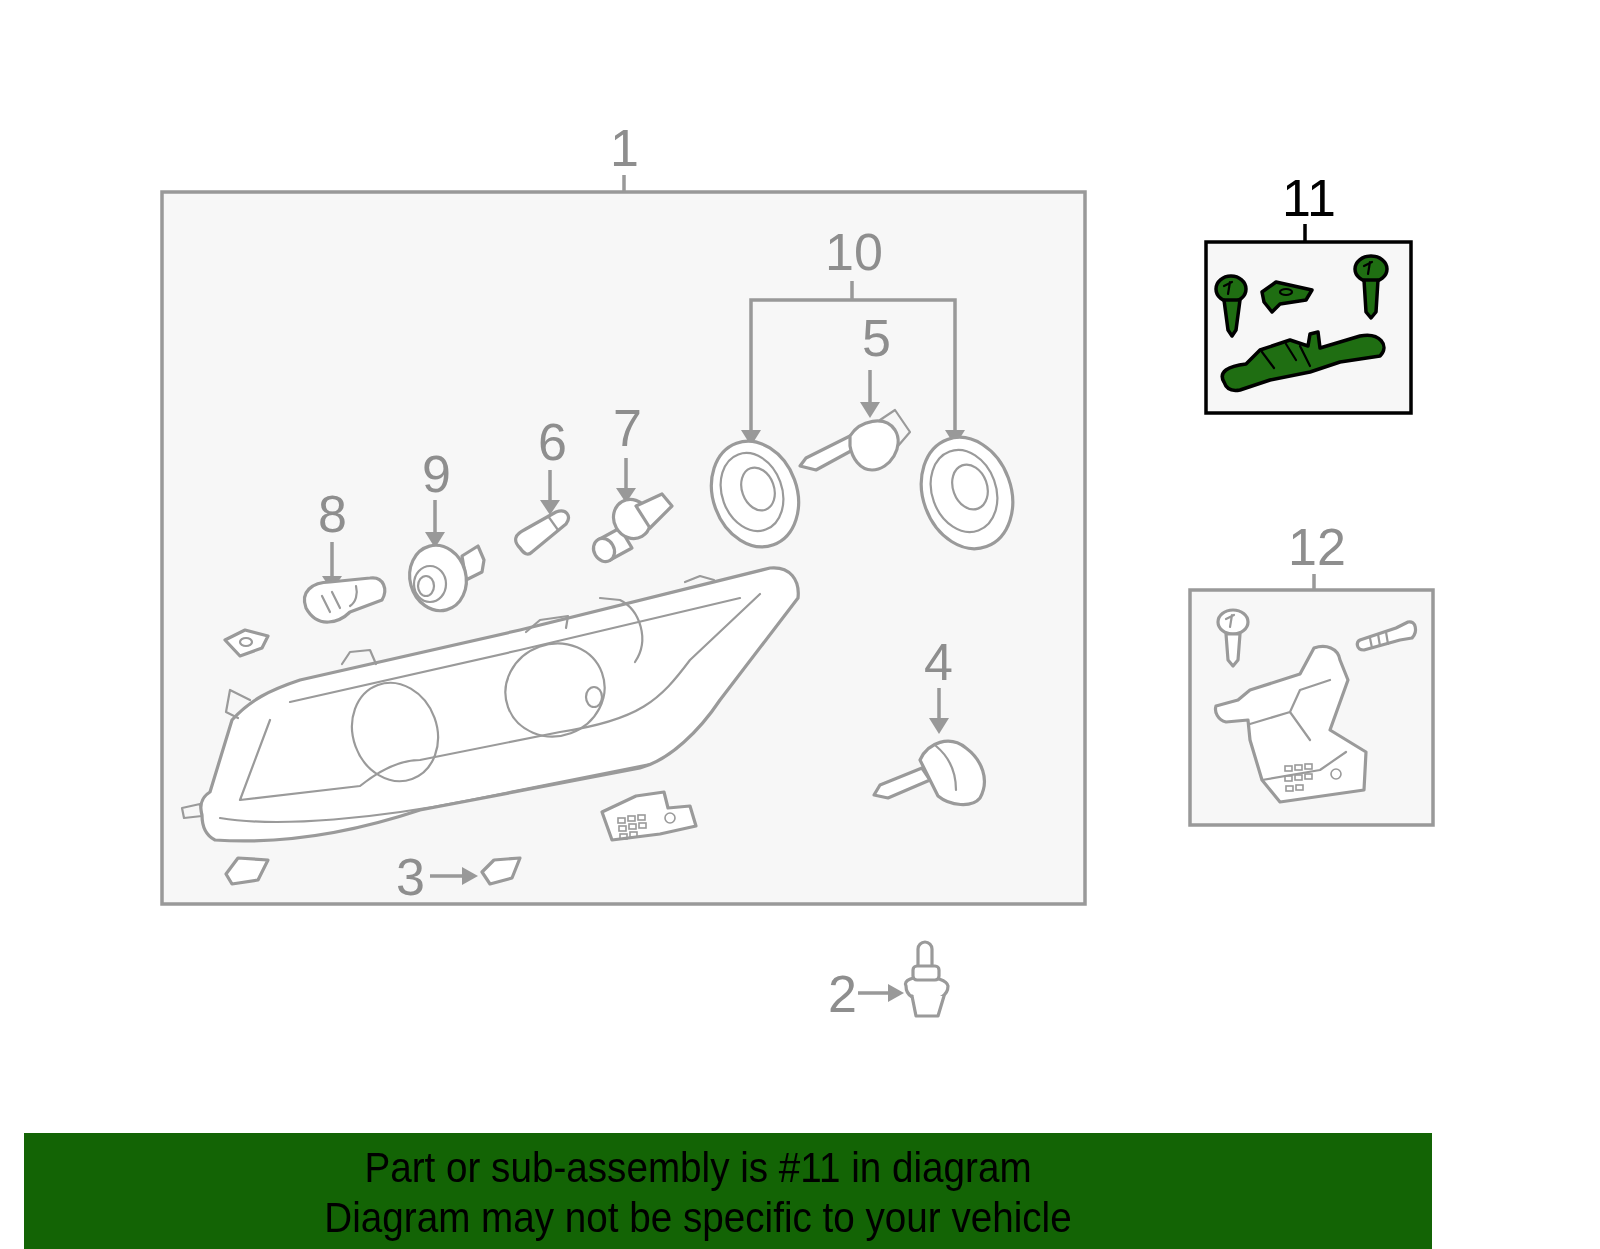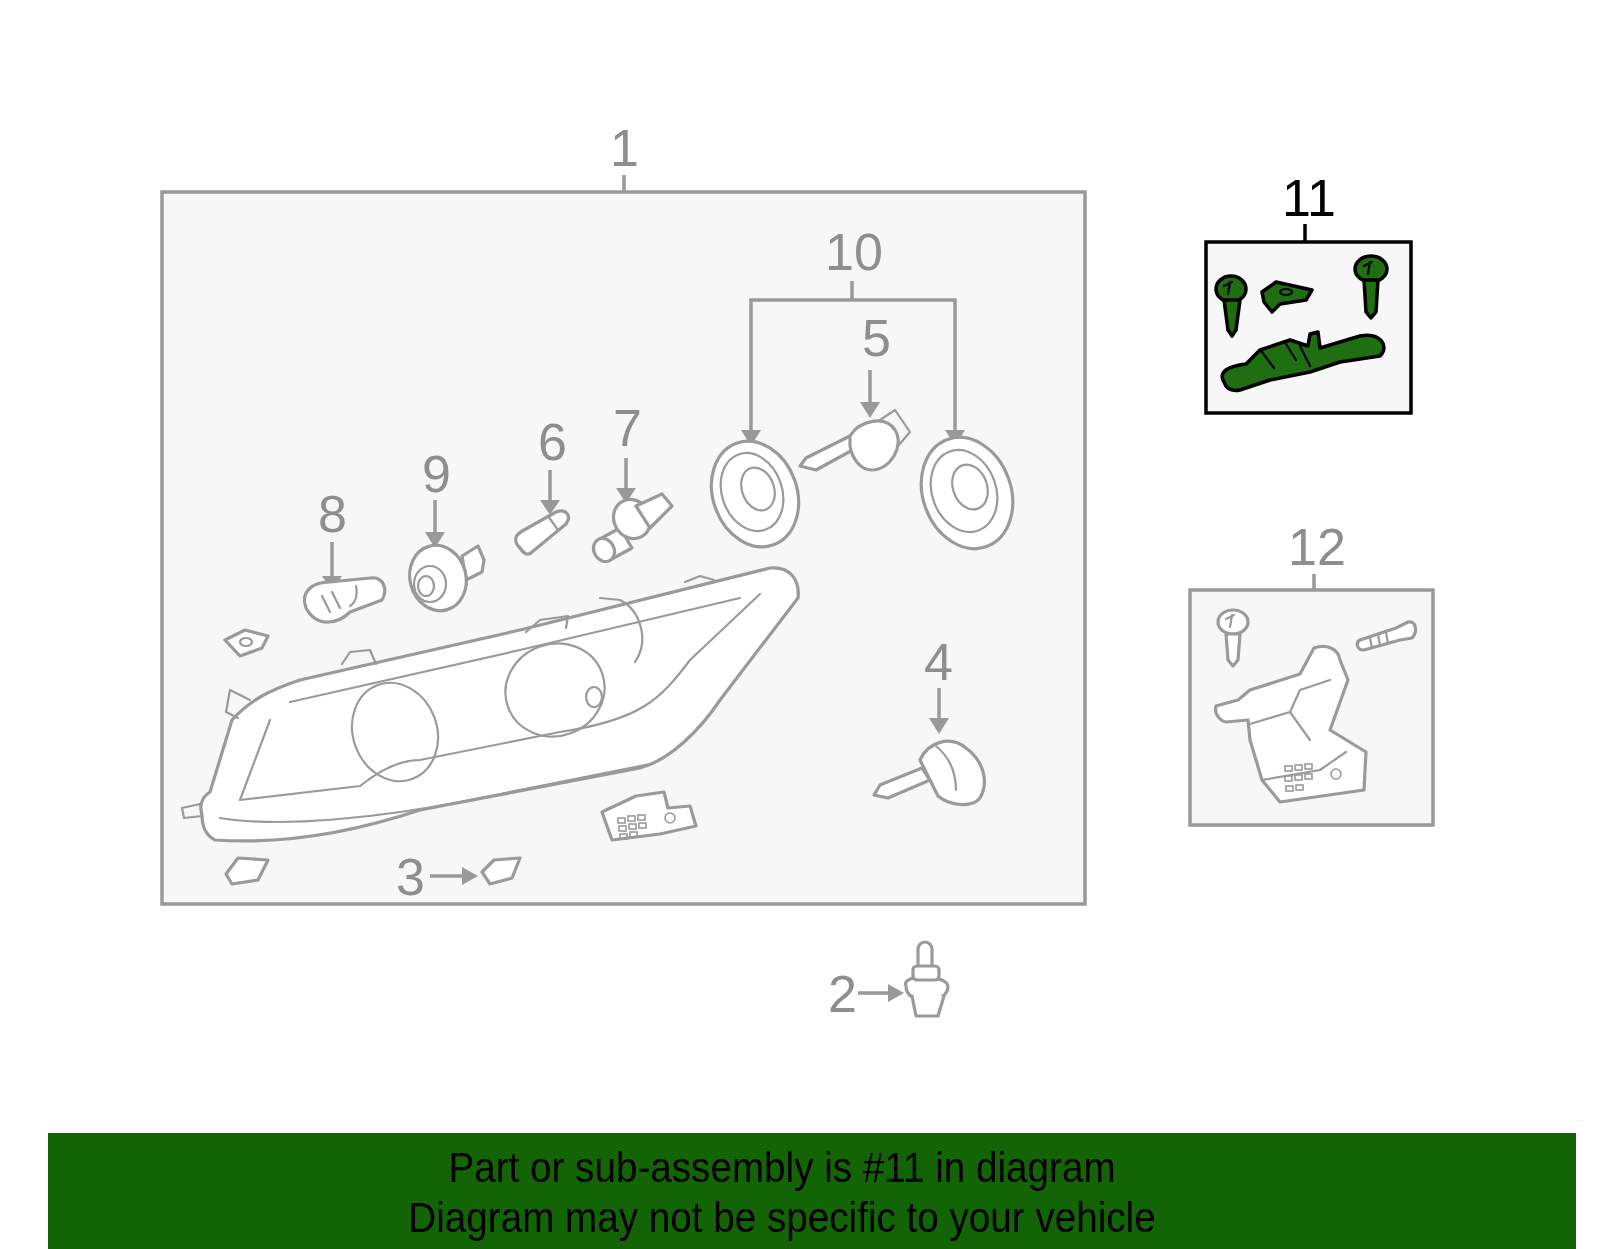--- a/index.html
+++ b/index.html
@@ -5,21 +5,21 @@
   html, body { margin:0; padding:0; background:#ffffff; }
   body { width:1600px; height:1249px; position:relative; overflow:hidden; font-family:"Liberation Sans", sans-serif; }
   #diagram { position:absolute; left:0; top:0; width:1600px; height:1249px; }
   .callout { font-family:"Liberation Sans", sans-serif; font-size:52px; fill:#8e8e8e; }
   .callout.active { fill:#000000; }
   .ln { stroke:#999999; stroke-width:3.5; fill:none; }
   .part { stroke:#9a9a9a; stroke-width:3.2; fill:#ffffff; stroke-linejoin:round; stroke-linecap:round; }
   .thin { stroke:#9a9a9a; stroke-width:2.2; fill:none; stroke-linecap:round; stroke-linejoin:round; }
   .gpart { stroke:#000000; stroke-width:3.5; fill:#1f6e12; stroke-linejoin:round; stroke-linecap:round; }
   .gthin { stroke:#000000; stroke-width:2.2; fill:none; stroke-linecap:round; }
-  .banner { position:absolute; left:48px; top:1133px; width:1528px; height:116px; background:#136405; text-align:center; }
+  .banner { position:absolute; left:24px; top:1133px; width:1408px; height:116px; background:#136405; text-align:center; }
   .banner-line { display:block; color:#000000; font-family:"Liberation Sans", sans-serif; font-size:42px; line-height:50px; transform:scaleX(0.92); }
   .banner-line.l1 { margin-top:10px; margin-left:-60px; }
   .banner-line.l2 { margin-left:-60px; }
 </style>
 </head>
 <body>
 
 <svg id="diagram" viewBox="0 0 1600 1249" xmlns="http://www.w3.org/2000/svg">
 
   <g>

